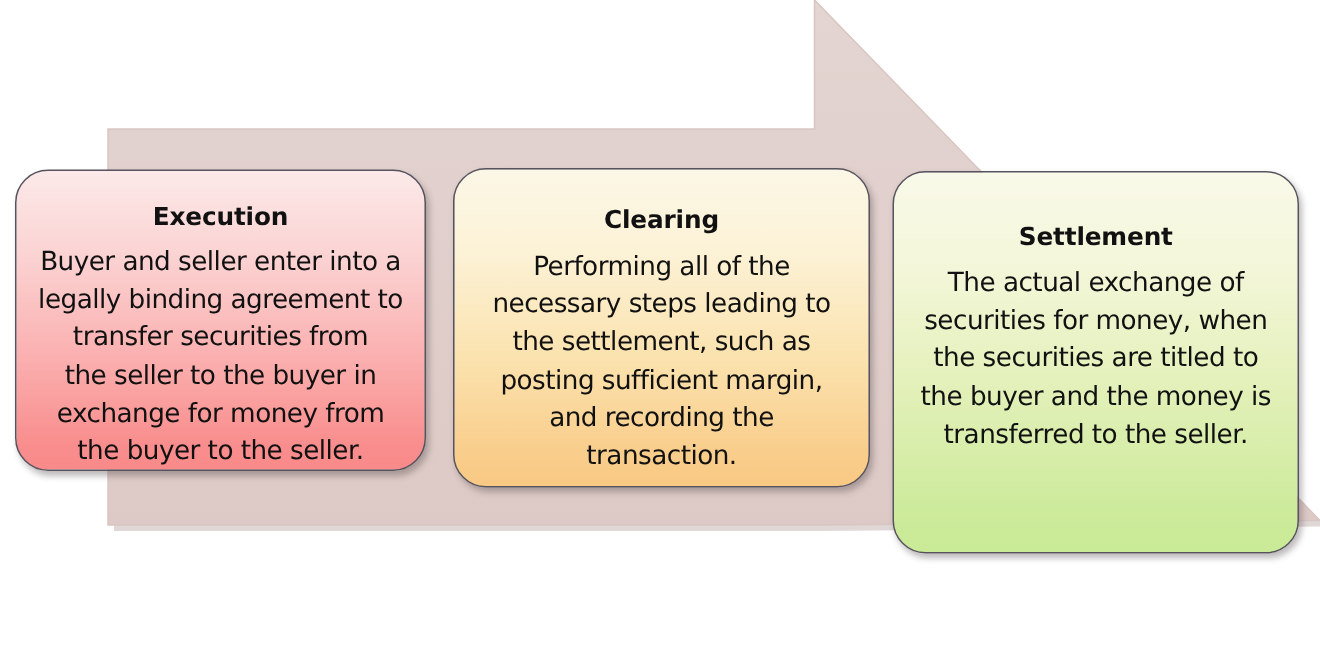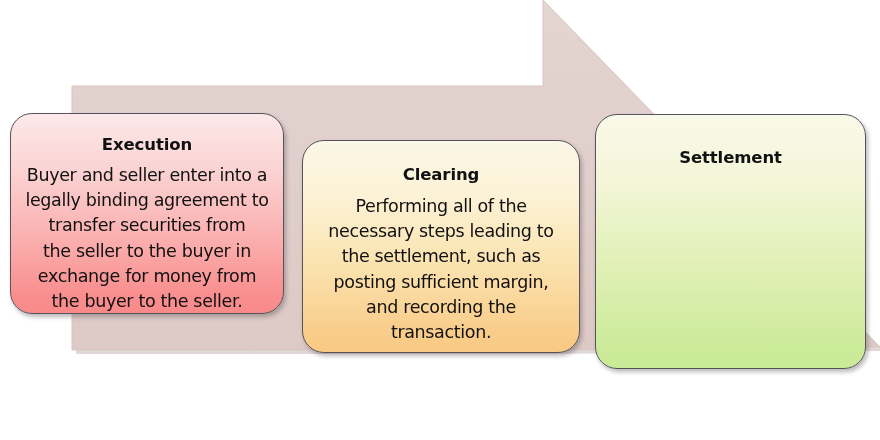--- a/index.html
+++ b/index.html
@@ -63,21 +63,20 @@
   #box-execution .stage-title { padding-top: 21px; }
   #box-execution .stage-body { padding-top: 8px; }
 
   
   #box-clearing {
     left: 302px;
     top: 112px;
     width: 278px;
     height: 213px;
     background: linear-gradient(to bottom, #fbf7e6 0%, #fcf2d6 26%, #fbe2ae 60%, #f9cd8b 90%, #f8c983 100%);
-    margin-top: 28px;
   }
   #box-clearing .stage-title { padding-top: 24px; }
   #box-clearing .stage-body { padding-top: 9px; text-align: center; }
 
   
   #box-settlement {
     left: 595px;
     top: 114px;
     width: 271px;
     height: 255px;
@@ -120,15 +119,20 @@
     <div class="stage-body">Performing all of the
 necessary steps leading to
 the settlement,  such as
 posting sufficient margin,
 and recording the
 transaction.</div>
   </div>
 
   <div class="stage-box" id="box-settlement">
     <div class="stage-title">Settlement</div>
+    <div class="stage-body">The actual exchange of
+securities for money, when
+the securities are titled to
+the buyer and the money is
+transferred to the seller.</div>
   </div>
 
 </div>
 
 </body></html>

